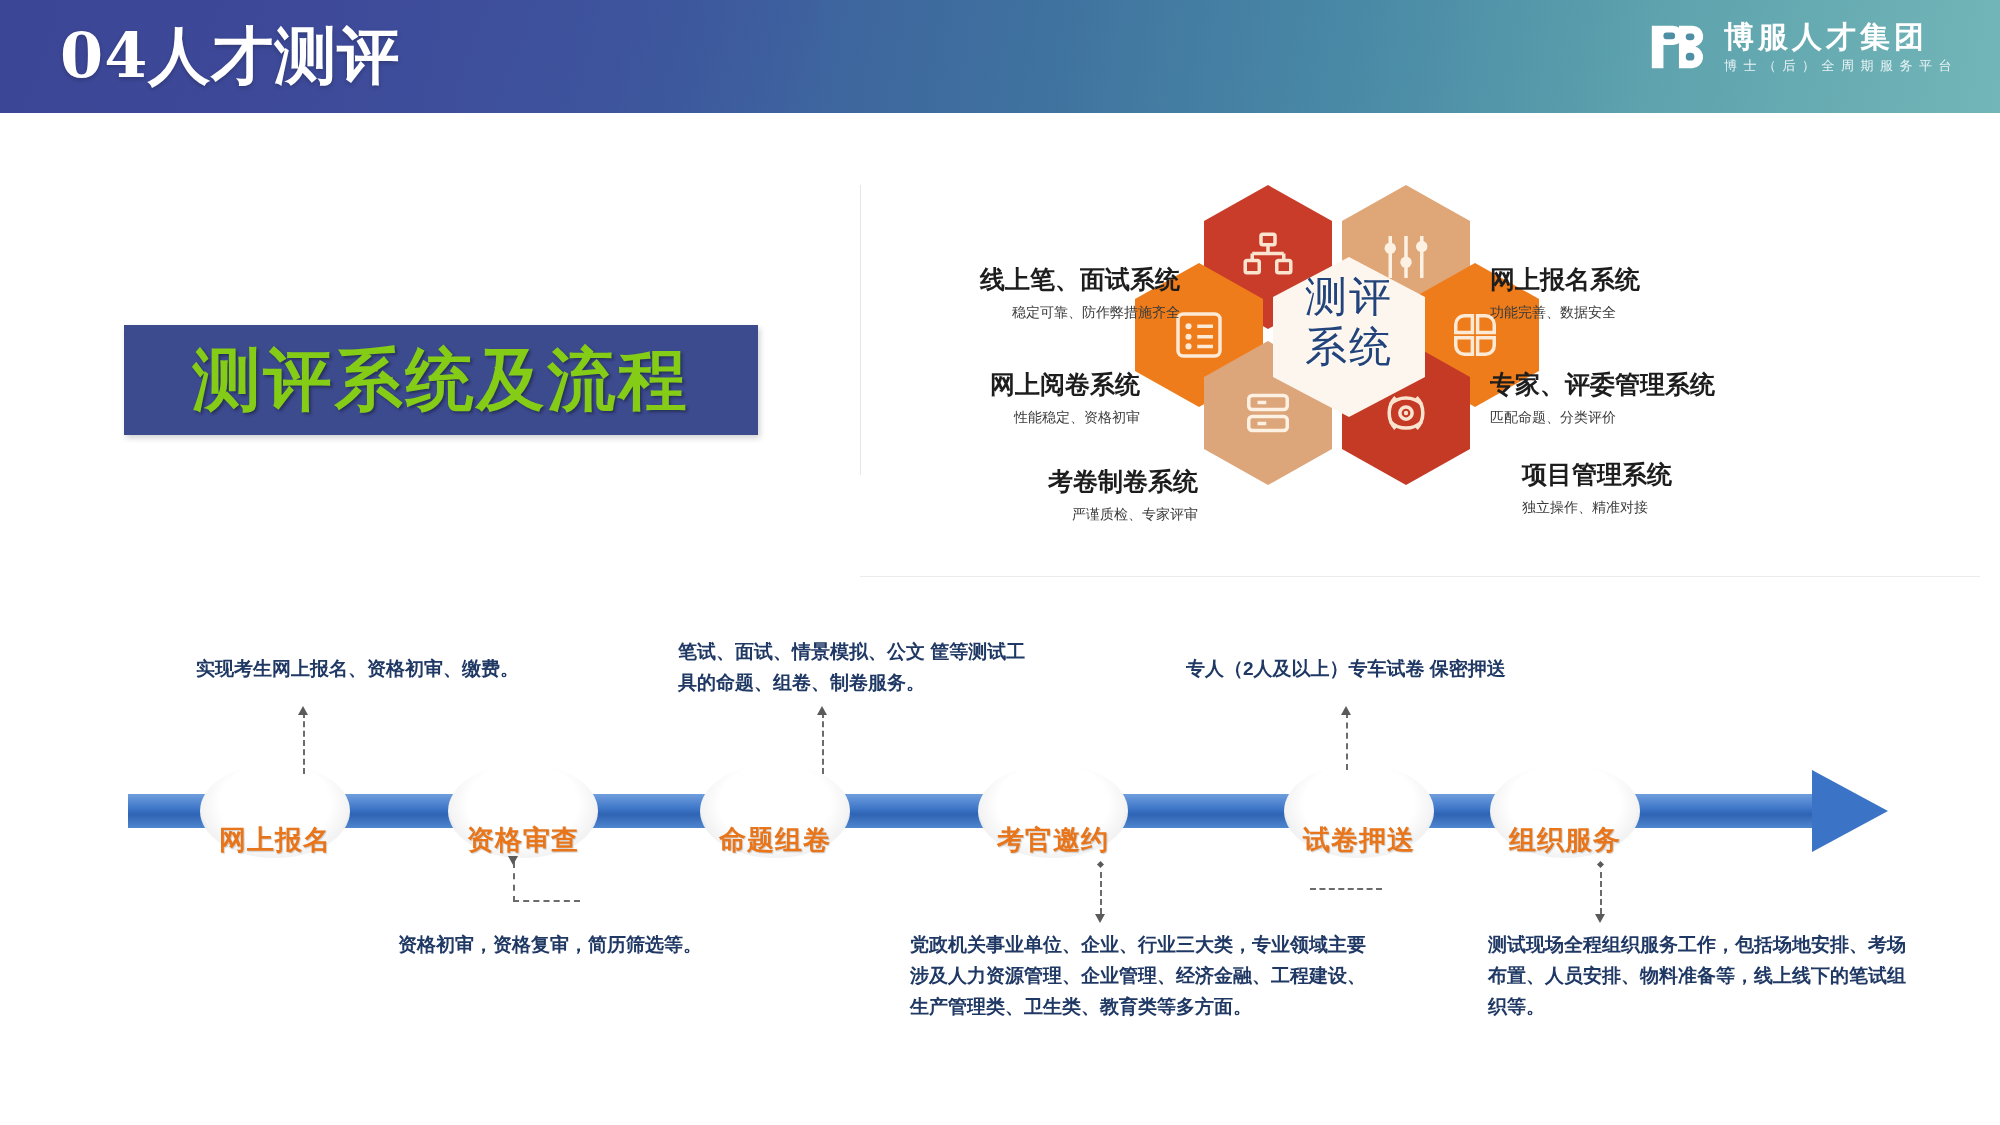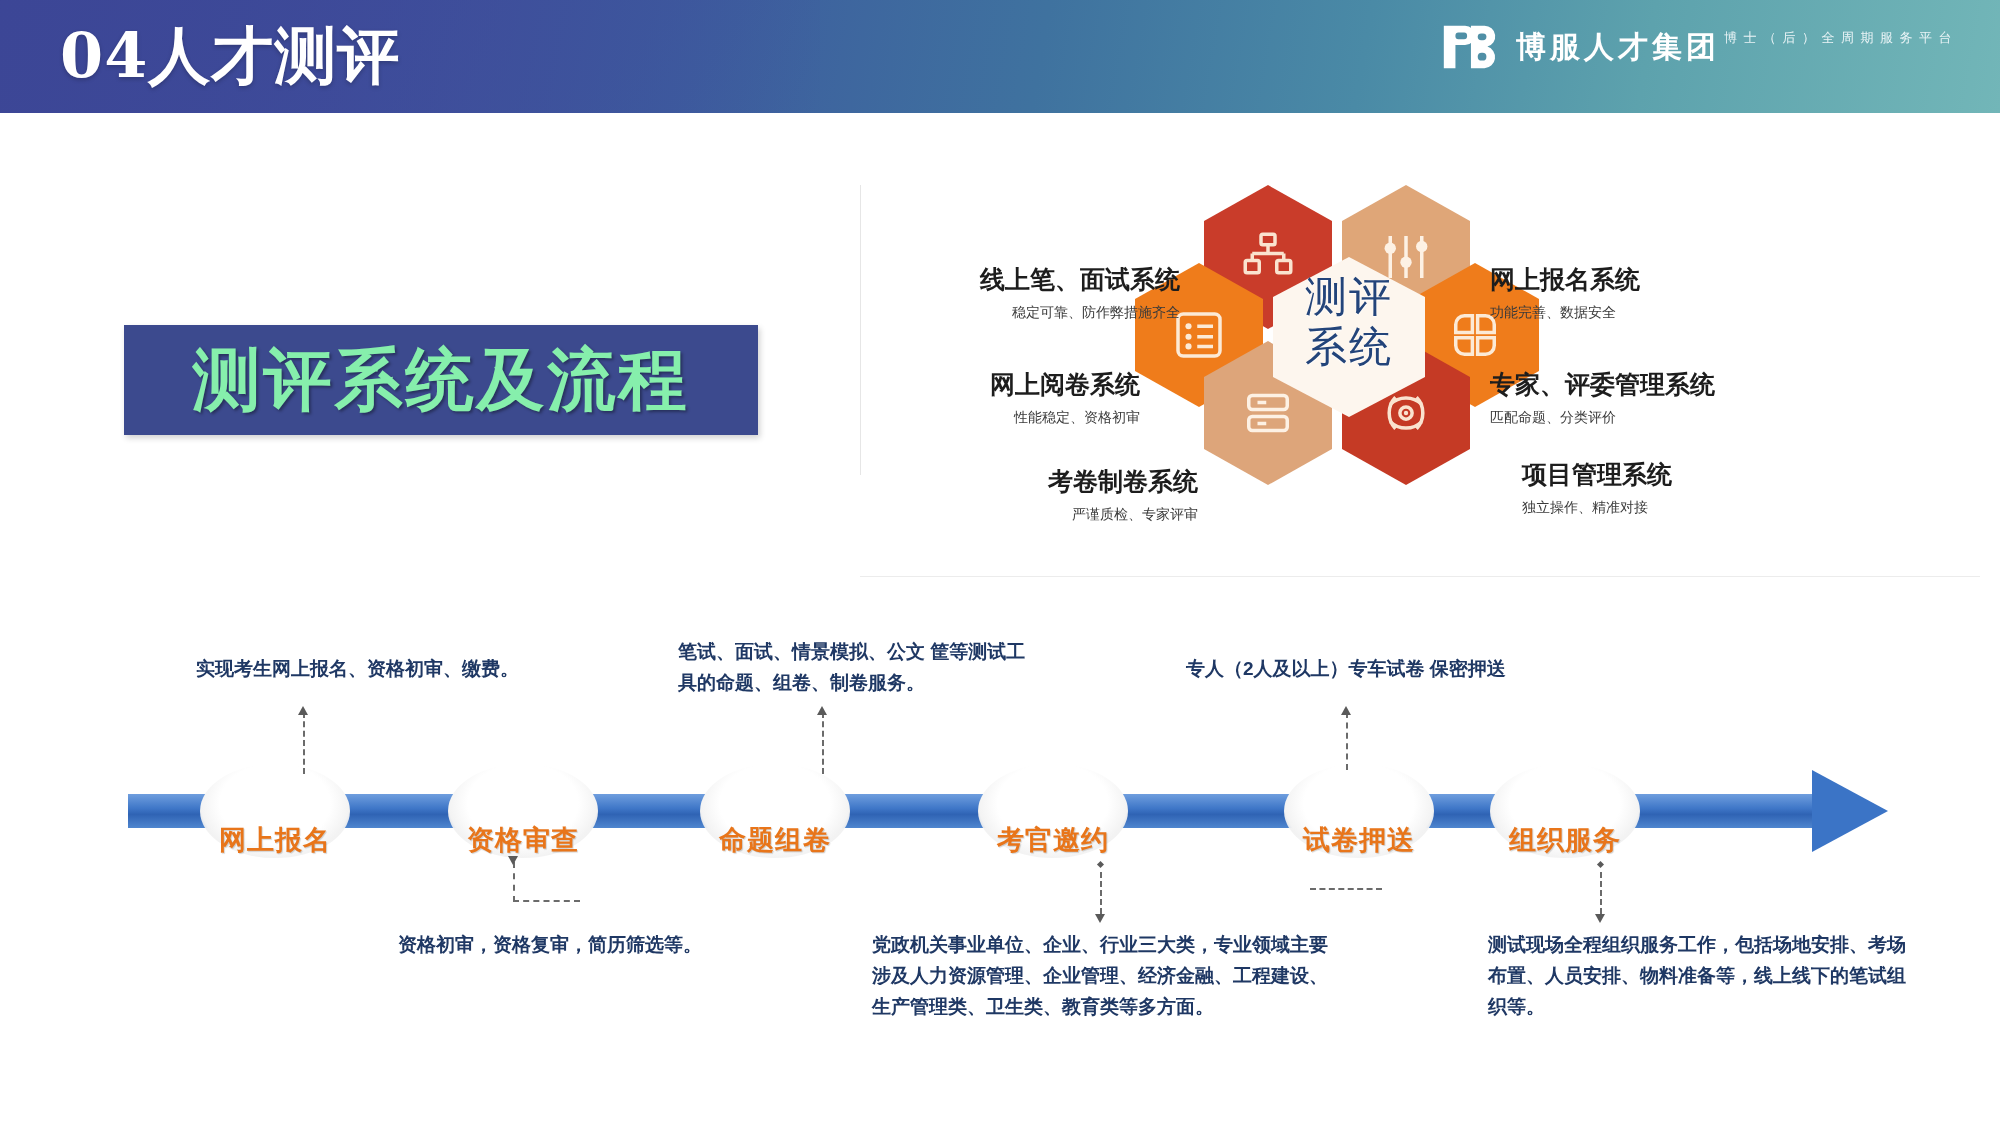--- a/index.html
+++ b/index.html
@@ -25,34 +25,34 @@
   .banner-title {
     position: absolute; left: 60px; top: 8px; z-index:3;
     color: #ffffff; font-size: 62px; font-weight: 700; letter-spacing: 1px;
     font-family: "DejaVu Serif", "Liberation Serif", serif;
     text-shadow: 0 2px 4px rgba(0,0,0,.22);
     line-height: 95px;
   }
   .brand { position: absolute; right: 42px; top: 16px; z-index:3;
            display: flex; align-items: center; gap: 16px; }
   .brand-mark { width: 62px; height: 62px; position: relative; }
-  .brand-text { display: flex; flex-direction: row; gap: 4px; }
+  .brand-text { display: flex; flex-direction: column; gap: 4px; }
   .brand-name { color: #fff; font-size: 30px; font-weight: 700; letter-spacing: 4px;
                 line-height: 34px; }
   .brand-sub { color: #eaf4f6; font-size: 13px; letter-spacing: 6.5px; line-height: 16px; }
 
   
   .heading-box {
     position: absolute; left: 124px; top: 325px; width: 634px; height: 110px;
     background: #3c4a8e;
     display: flex; align-items: center; justify-content: center;
     box-shadow: 2px 3px 6px rgba(0,0,0,.18);
   }
   .heading-box .txt {
-    color: #86efac; font-size: 68px; font-weight: 700; letter-spacing: 3px;
+    color: #84cc16; font-size: 68px; font-weight: 700; letter-spacing: 3px;
     text-shadow: 2px 2px 3px rgba(0,0,0,.35);
     white-space: nowrap;
   }
 
   
   .hairline { position:absolute; left:860px; top:185px; width:1px; height:290px;
               background:#e6e6e6; }
   .hairline-b { position:absolute; left:860px; top:576px; width:1120px; height:1px;
               background:#ececec; }
 
@@ -284,21 +284,21 @@
   <div class="arrow-up" style="left:1341px; top:706px;"></div>
 </div>
 
 <div class="anno" style="left:398px; top:929px; width:330px;">资格初审，资格复审，简历筛选等。</div>
 <div class="conn" style="left:0;top:0;">
   <div class="vline" style="left:513px; top:862px; height:40px;"></div>
   <div class="hline" style="left:513px; top:900px; width:67px;"></div>
   <div class="arrow-down" style="left:508px; top:856px;"></div>
 </div>
 
-<div class="anno" style="left:872px; top:929px; width:470px;">党政机关事业单位、企业、行业三大类，专业领域主要涉及人力资源管理、企业管理、经济金融、工程建设、生产管理类、卫生类、教育类等多方面。</div>
+<div class="anno" style="left:910px; top:929px; width:470px;">党政机关事业单位、企业、行业三大类，专业领域主要涉及人力资源管理、企业管理、经济金融、工程建设、生产管理类、卫生类、教育类等多方面。</div>
 <div class="conn" style="left:0;top:0;">
   <div class="vline" style="left:1100px; top:872px; height:42px;"></div>
   <div class="arrow-down" style="left:1095px; top:914px;"></div>
   <div class="dot" style="left:1098px; top:862px;"></div>
 </div>
 
 <div class="anno" style="left:1488px; top:929px; width:430px;">测试现场全程组织服务工作，包括场地安排、考场布置、人员安排、物料准备等，线上线下的笔试组织等。</div>
 <div class="conn" style="left:0;top:0;">
   <div class="vline" style="left:1600px; top:872px; height:42px;"></div>
   <div class="arrow-down" style="left:1595px; top:914px;"></div>

